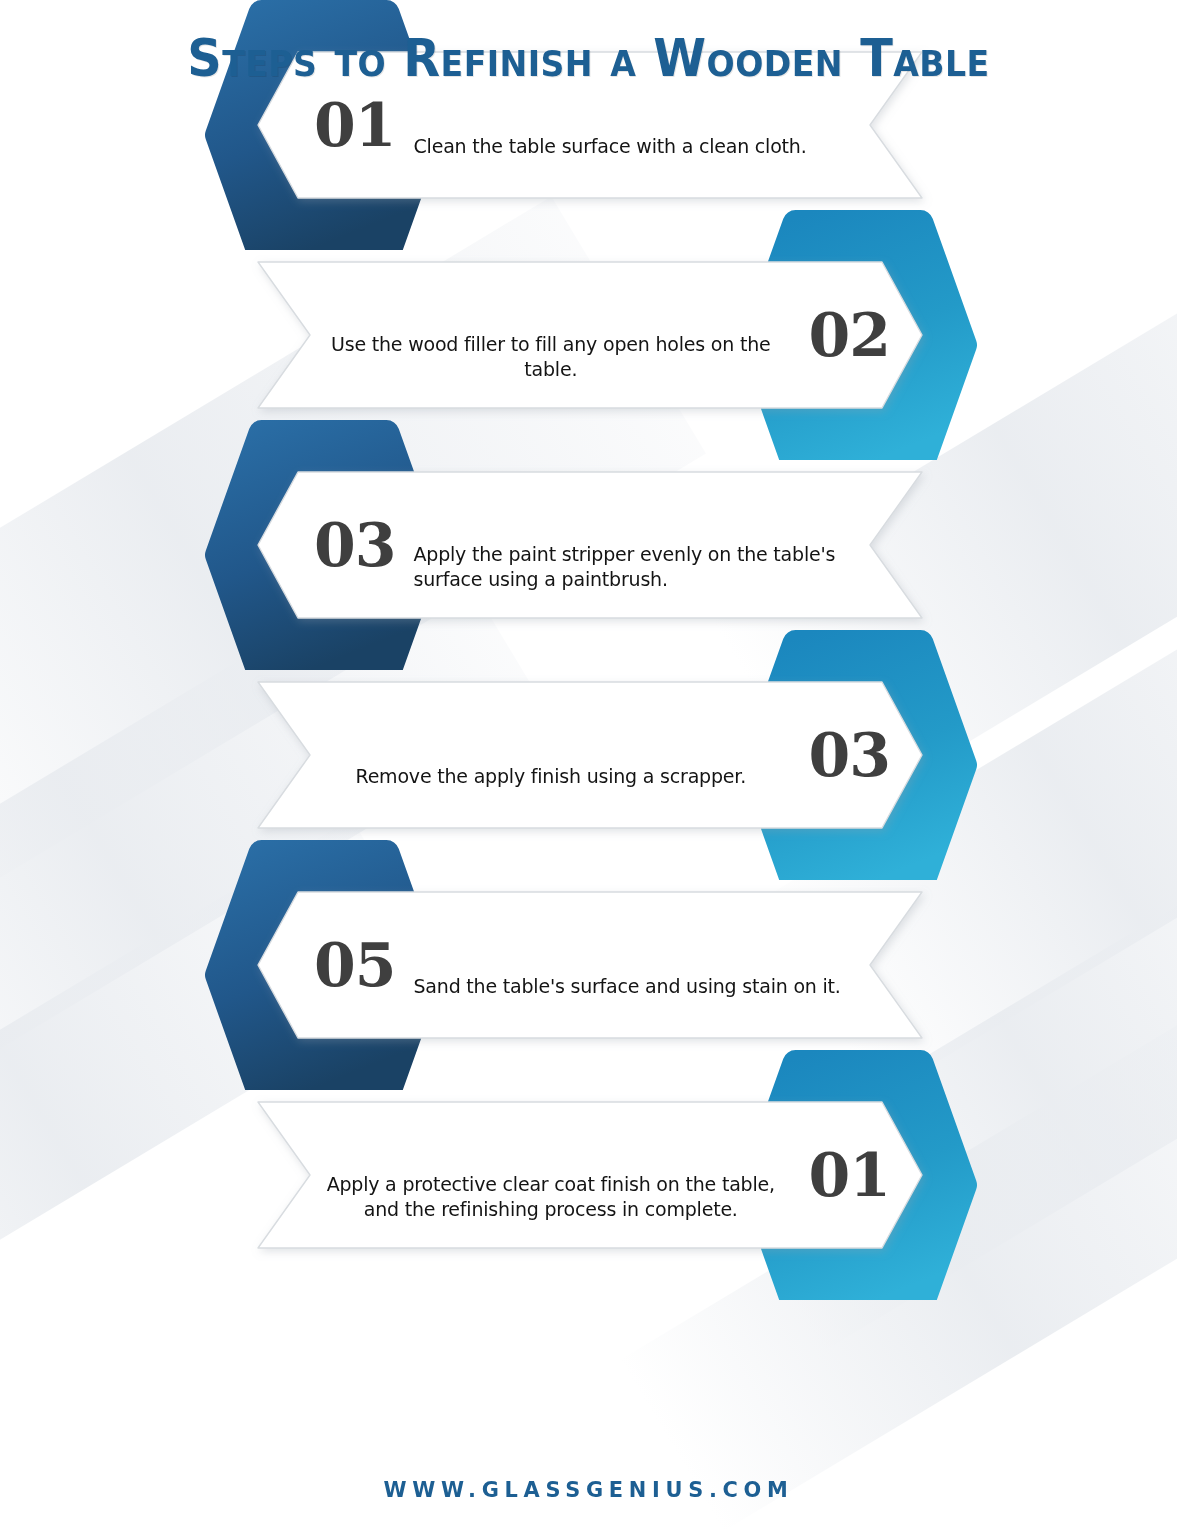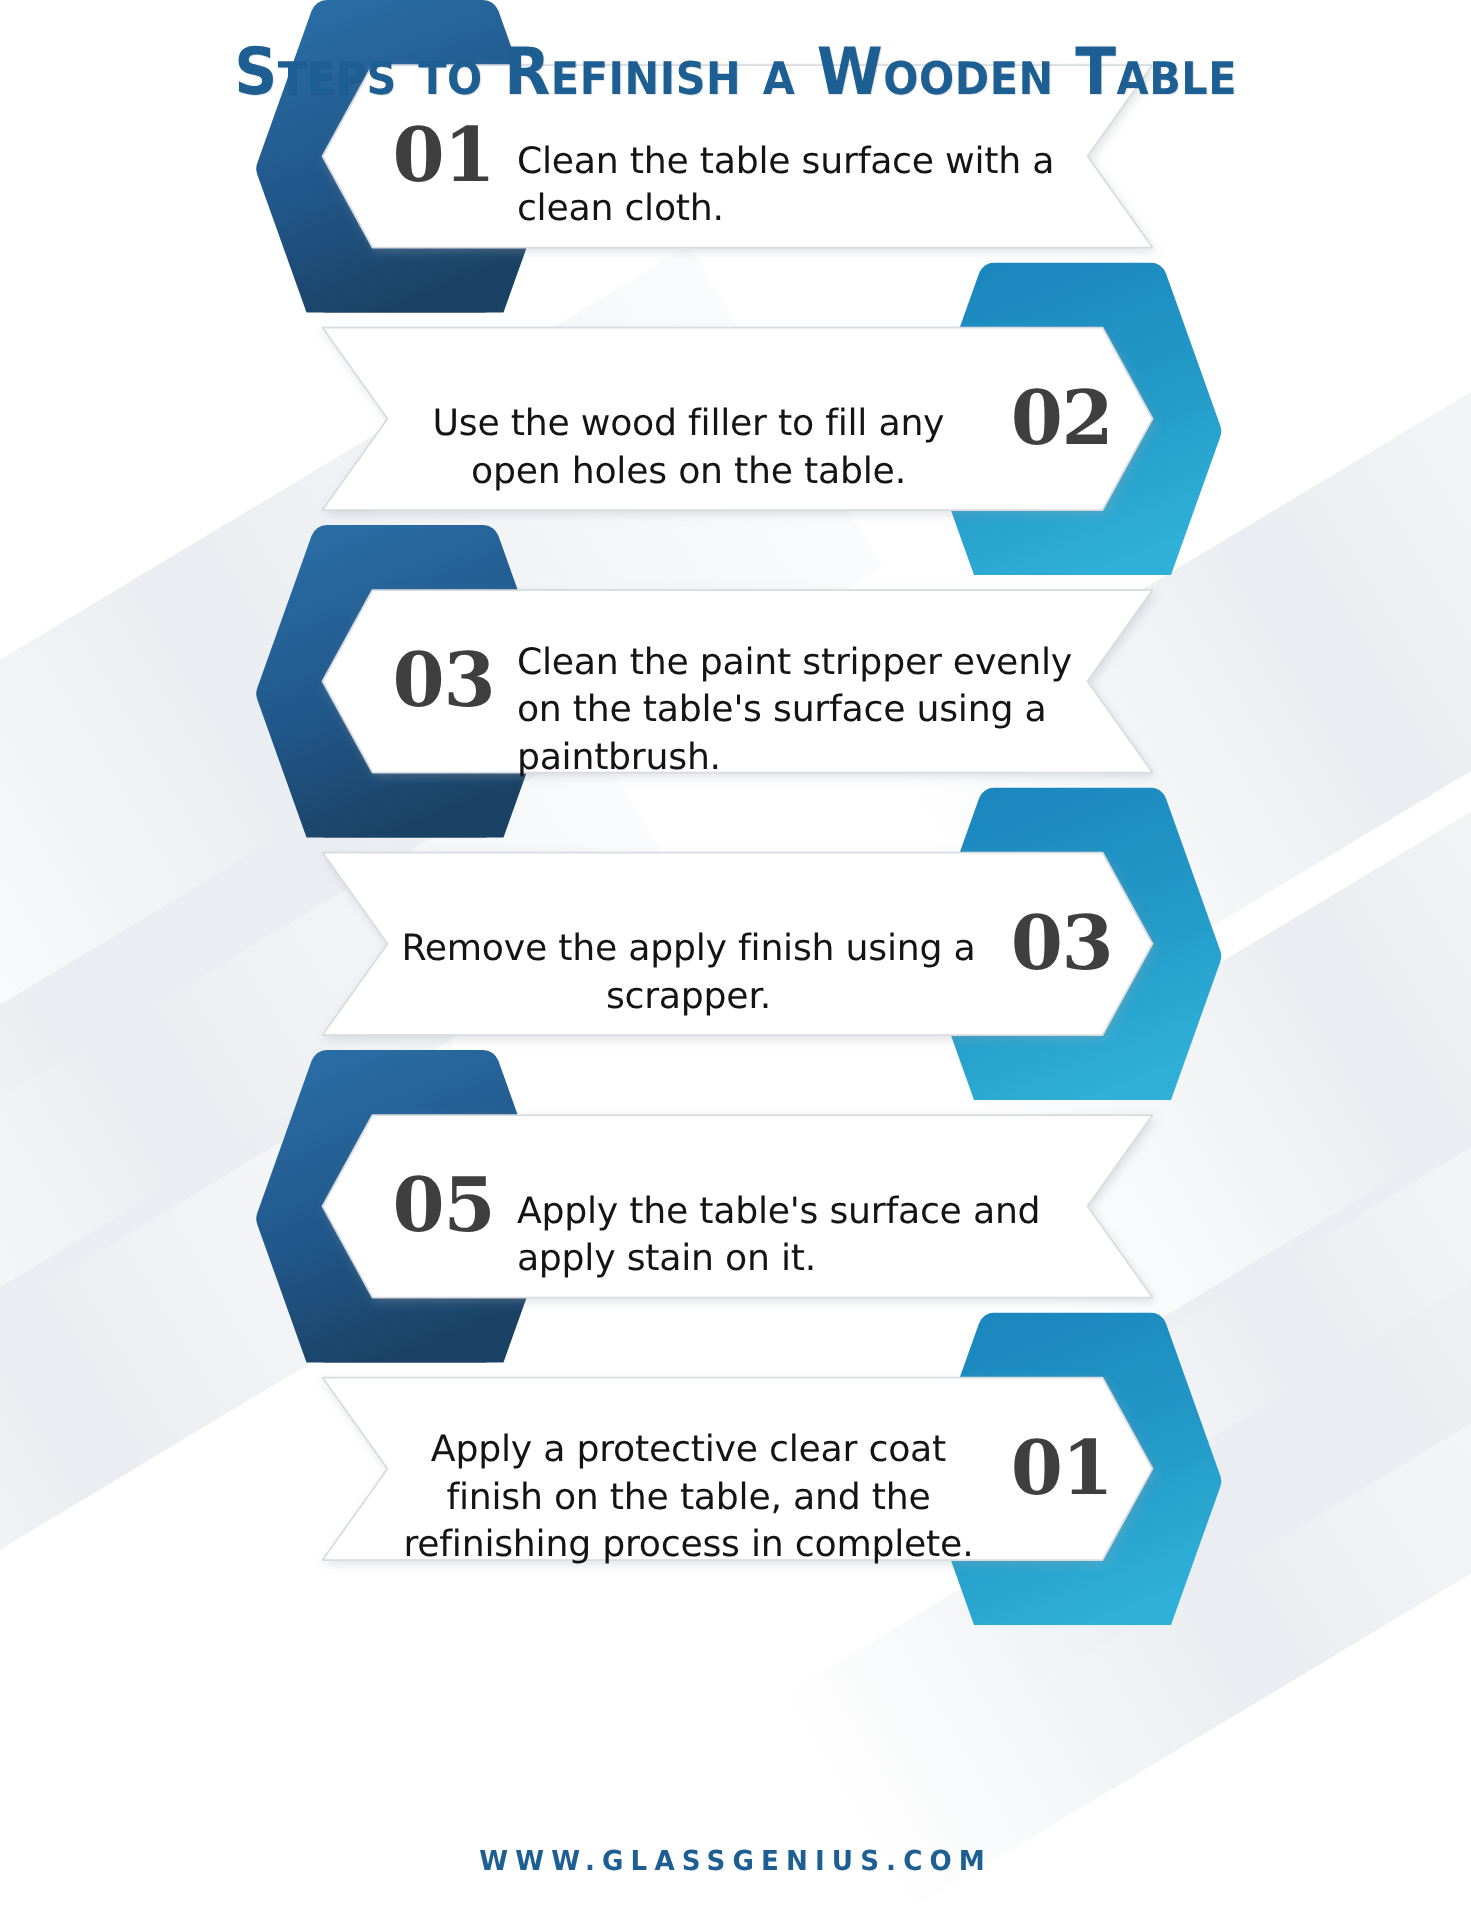--- a/index.html
+++ b/index.html
@@ -89,21 +89,21 @@
     font-family: "DejaVu Serif", serif;
     font-weight: bold;
     font-size: 60px;
     color: #3f3f3f;
     line-height: 1;
     letter-spacing: -1px;
     flex: 0 0 auto;
   }
   .desc {
     font-family: "DejaVu Sans", sans-serif;
-    font-size: 29px;
+    font-size: 19px;
     line-height: 1.32;
     color: #141414;
     letter-spacing: -0.2px;
     flex: 1 1 auto;
     margin-top: 44px;
   }
   .step.left .num  { margin-right: 18px; margin-left: 14px; }
   .step.right .num { margin-left: 22px; order: 2; }
   .step.right .desc{ order: 1; text-align: center; }
   .step.right .content { justify-content: flex-start; }
@@ -226,21 +226,21 @@
           <g>
             <path d="M 261.5 13.0 L 386.5 13.0 L 430.0 135.0 L 386.5 257.0 L 261.5 257.0 L 218.0 135.0 Z" fill="url(#gdark)" stroke="url(#gdark)" stroke-width="26" stroke-linejoin="round"></path>
           </g>
           <g>
             <path d="M 298 52 L 922 52 L 870 125 L 922 198 L 298 198 L 258 125 Z" fill="#ffffff" stroke="#d8dce0" stroke-width="1.4" stroke-linejoin="round" filter="url(#bshadow)"></path>
           </g>
         </svg>
       </div>
       <div class="content">
         <div class="num">03</div>
-        <div class="desc">Clean the paint stripper evenly on the table's surface using a paintbrush.</div>
+        <div class="desc">Apply the paint stripper evenly on the table's surface using a paintbrush.</div>
       </div>
     </div>
     <div class="step right" style="top: 630px;">
       <div class="art">
         <svg width="1177" height="250" viewBox="0 0 1177 250" xmlns="http://www.w3.org/2000/svg">
 
     <defs>
       <linearGradient id="gdark" x1="0" y1="0" x2="0.35" y2="1">
         <stop offset="0%" stop-color="#2a6ea6"></stop>
         <stop offset="55%" stop-color="#21578a"></stop>
@@ -290,21 +290,21 @@
           <g>
             <path d="M 261.5 13.0 L 386.5 13.0 L 430.0 135.0 L 386.5 257.0 L 261.5 257.0 L 218.0 135.0 Z" fill="url(#gdark)" stroke="url(#gdark)" stroke-width="26" stroke-linejoin="round"></path>
           </g>
           <g>
             <path d="M 298 52 L 922 52 L 870 125 L 922 198 L 298 198 L 258 125 Z" fill="#ffffff" stroke="#d8dce0" stroke-width="1.4" stroke-linejoin="round" filter="url(#bshadow)"></path>
           </g>
         </svg>
       </div>
       <div class="content">
         <div class="num">05</div>
-        <div class="desc">Apply the table's surface and apply stain on it.</div>
+        <div class="desc">Sand the table's surface and using stain on it.</div>
       </div>
     </div>
     <div class="step right" style="top: 1050px;">
       <div class="art">
         <svg width="1177" height="250" viewBox="0 0 1177 250" xmlns="http://www.w3.org/2000/svg">
 
     <defs>
       <linearGradient id="gdark" x1="0" y1="0" x2="0.35" y2="1">
         <stop offset="0%" stop-color="#2a6ea6"></stop>
         <stop offset="55%" stop-color="#21578a"></stop>

